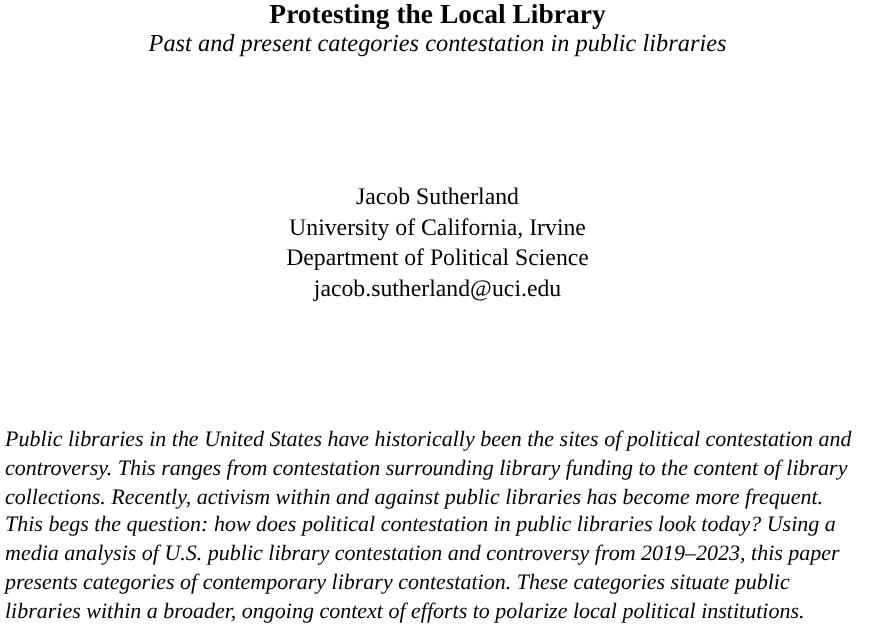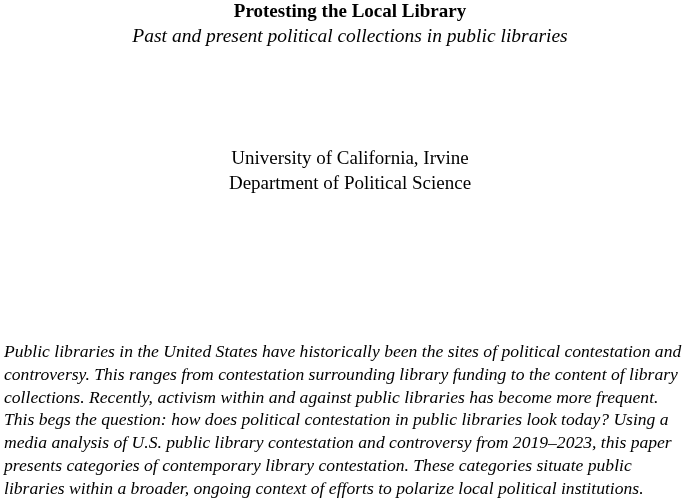--- a/index.html
+++ b/index.html
@@ -15,21 +15,21 @@
     font-family: "Liberation Serif", "DejaVu Serif", serif;
     color: #000000;
   }
   .title {
     position: absolute;
     top: 0px;
     left: 0;
     width: 700px;
     text-align: center;
     font-weight: bold;
-    font-size: 19px;
+    font-size: 22px;
     line-height: 22px;
   }
   .subtitle {
     position: absolute;
     top: 24px;
     left: 0;
     width: 700px;
     text-align: center;
     font-style: italic;
     font-size: 19.5px;
@@ -57,25 +57,27 @@
     line-height: 22.8px;
   }
   .abstract div {
     white-space: nowrap;
   }
 </style>
 </head>
 <body>
 
 <div class="title">Protesting the Local Library</div>
-<div class="subtitle">Past and present political collections in public libraries</div>
+<div class="subtitle">Past and present categories contestation in public libraries</div>
 
 <div class="author-block">
+  <div>Jacob Sutherland</div>
   <div>University of California, Irvine</div>
   <div>Department of Political Science</div>
+  <div>jacob.sutherland@uci.edu</div>
 </div>
 
 <div class="abstract">
   <div>Public libraries in the United States have historically been the sites of political contestation and</div>
   <div>controversy. This ranges from contestation surrounding library funding to the content of library</div>
   <div>collections. Recently, activism within and against public libraries has become more frequent.</div>
   <div>This begs the question: how does political contestation in public libraries look today? Using a</div>
   <div>media analysis of U.S. public library contestation and controversy from 2019–2023, this paper</div>
   <div>presents categories of contemporary library contestation. These categories situate public</div>
   <div>libraries within a broader, ongoing context of efforts to polarize local political institutions.</div>

